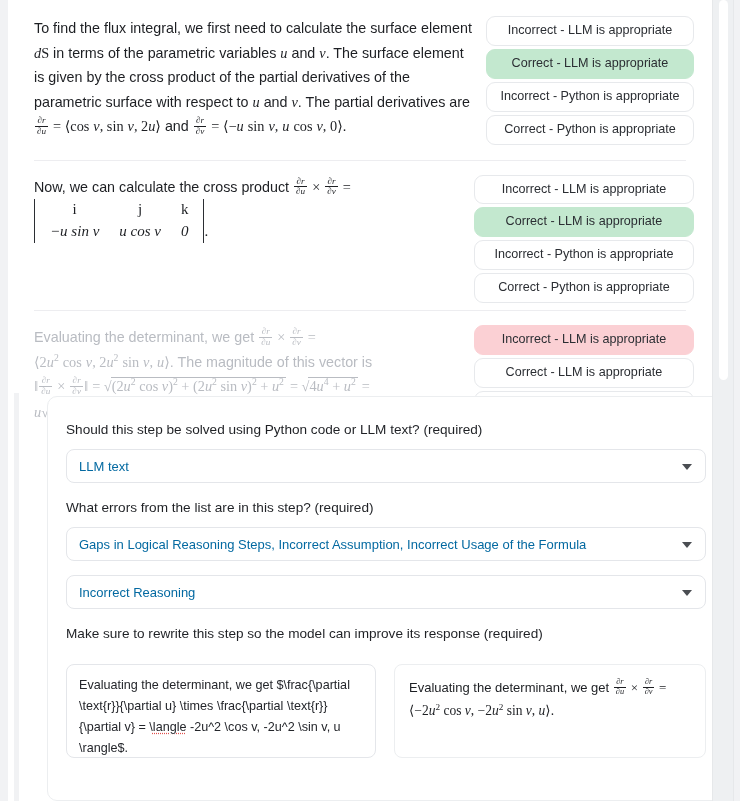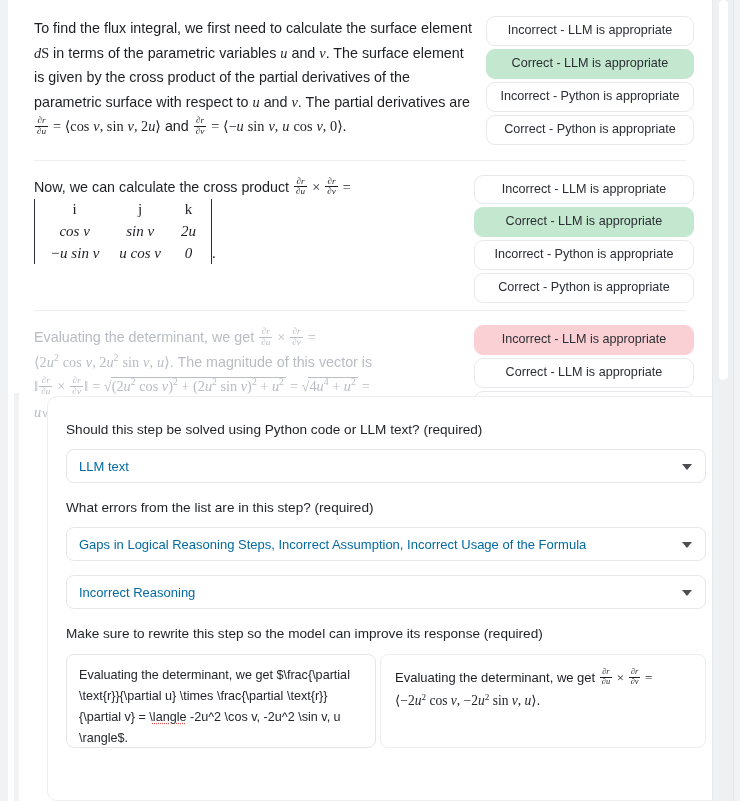--- a/index.html
+++ b/index.html
@@ -168,22 +168,22 @@
   .caret {
     position: absolute; right: 13px; top: 50%;
     width: 0; height: 0;
     margin-top: -2px;
     border-left: 5px solid transparent;
     border-right: 5px solid transparent;
     border-top: 6px solid #4a4d52;
   }
   .editor-row {
     display: flex;
-    gap: 4px;
-    margin-top: 10px;
+    gap: 18px;
+    margin-top: 20px;
   }
   .ta {
     flex: 0 0 310px;
     height: 94px;
     background: #ffffff;
     border: 1px solid #e4e6ea;
     border-radius: 8px;
     padding: 10px 12px;
     color: #24262b;
     font-size: 12.6px;
@@ -252,25 +252,20 @@
         <div class="matrix">
           <div class="bar-l"></div>
           <table class="mtab">
             <tbody>
                 <tr>
               <td class="up">i</td>
               <td class="up">j</td>
               <td class="up">k</td>
             </tr>
             <tr>
-              <td>cos v</td>
-              <td>sin v</td>
-              <td>2u</td>
-            </tr>
-            <tr>
               <td>−u sin v</td>
               <td>u cos v</td>
               <td>0</td>
             </tr>
           </tbody>
             </table>
           <div class="bar-r"></div>
           <span class="mr" style="align-self:flex-end;">.</span>
         </div>
       </div>

